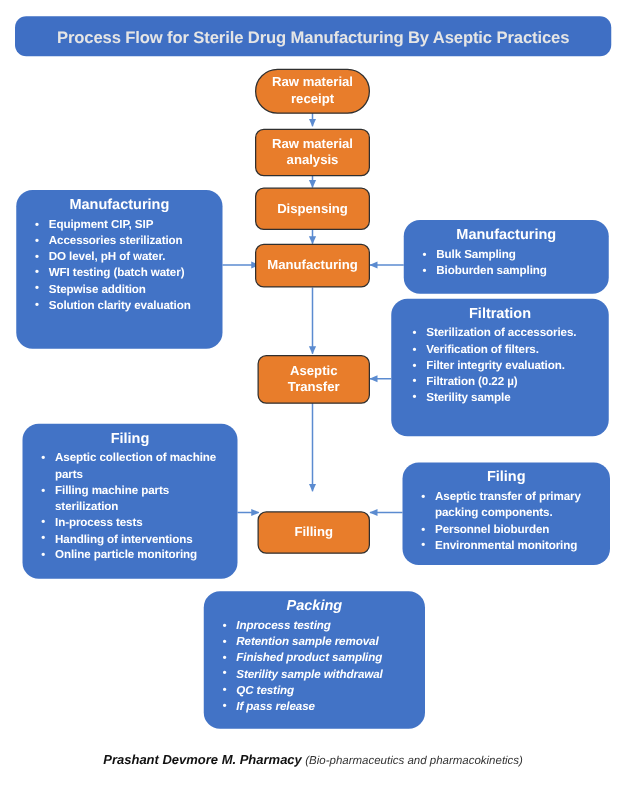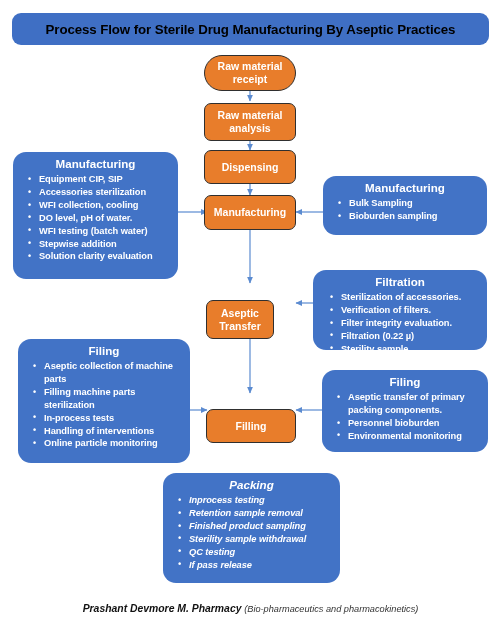--- a/index.html
+++ b/index.html
@@ -32,21 +32,21 @@
     height: 32px;
     background: #3F6FC4;
     border-radius: 9px;
     display: flex;
     align-items: center;
     justify-content: center;
     box-sizing: border-box;
     padding: 0 8px;
   }
   .title-banner span {
-    color: #000000;
+    color: #e5e5e5;
     font-size: 13.3px;
     font-weight: bold;
     letter-spacing: -0.1px;
     white-space: nowrap;
   }
 
   
   .proc {
     position: absolute;
     background: #E87D2B;
@@ -181,50 +181,49 @@
   </div>
 
   <div class="proc" style="left:204px; top:150px; width:92px; height:34px;">
     <span>Dispensing</span>
   </div>
 
   <div class="proc" style="left:204px; top:195px; width:92px; height:35px;">
     <span>Manufacturing</span>
   </div>
 
-  <div class="proc" style="left:206px; top:300px; width:68px; height:39px;">
+  <div class="proc" style="left:206px; top:284px; width:90px; height:39px;">
     <span>Aseptic Transfer</span>
   </div>
 
   <div class="proc" style="left:206px; top:409px; width:90px; height:34px;">
     <span>Filling</span>
   </div>
 
   <div class="panel" style="left:13px; top:152px; width:165px; height:127px;">
     <span class="panel-title">Manufacturing</span>
     <ul>
       <li>Equipment CIP, SIP</li>
       <li>Accessories sterilization</li>
-      <li>WFI collection, cooling</li>
       <li>DO level, pH of water.</li>
       <li>WFI testing (batch water)</li>
       <li>Stepwise addition</li>
       <li>Solution clarity evaluation</li>
     </ul>
   </div>
 
   <div class="panel" style="left:323px; top:176px; width:164px; height:59px;">
     <span class="panel-title">Manufacturing</span>
     <ul>
       <li>Bulk Sampling</li>
       <li>Bioburden sampling</li>
     </ul>
   </div>
 
-  <div class="panel tight" style="left:313px; top:270px; width:174px; height:80px;">
+  <div class="panel tight" style="left:313px; top:239px; width:174px; height:110px;">
     <span class="panel-title">Filtration</span>
     <ul>
       <li>Sterilization of accessories.</li>
       <li>Verification of filters.</li>
       <li>Filter integrity evaluation.</li>
       <li>Filtration (0.22 µ)</li>
       <li>Sterility sample</li>
     </ul>
   </div>
 

